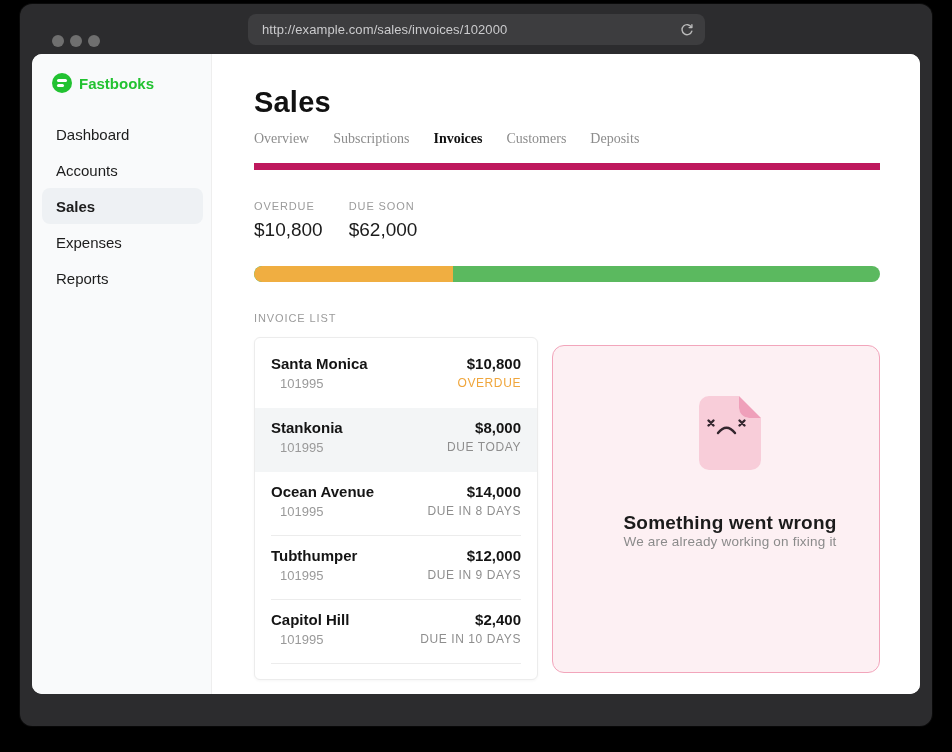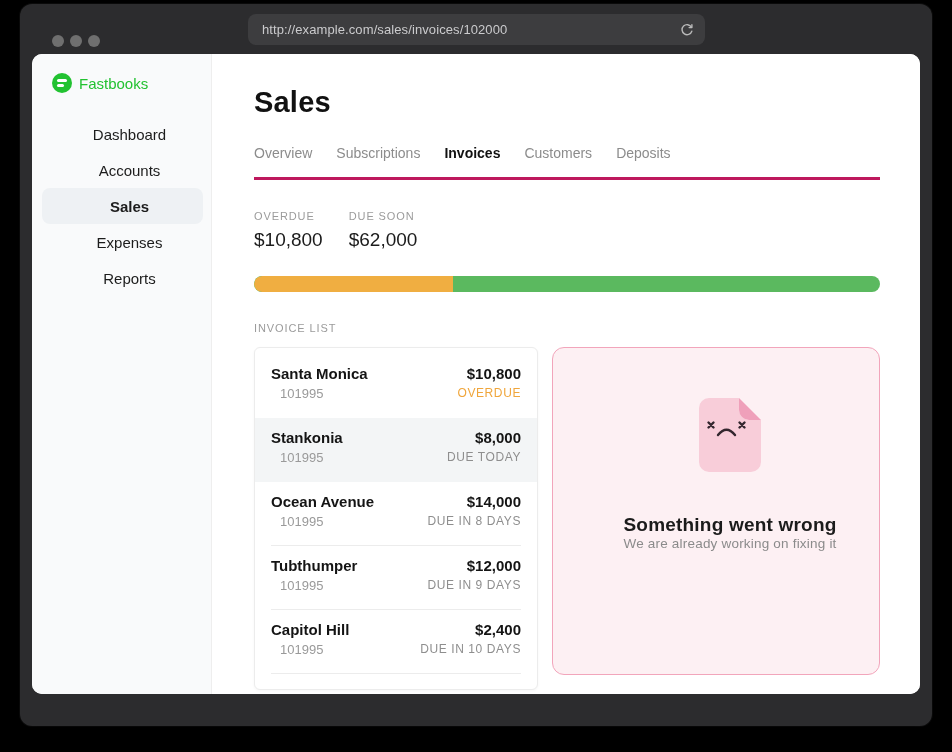--- a/index.html
+++ b/index.html
@@ -44,52 +44,52 @@
   .sidebar {
     width: 180px; flex: 0 0 180px;
     background: #f9fafb; border-right: 1px solid #eeeeee;
     padding-top: 18px;
   }
   .brand { display: flex; align-items: center; gap: 7px; padding-left: 20px; height: 22px; }
   .brand-logo { width: 20px; height: 20px; border-radius: 50%; position: relative; flex: 0 0 auto; }
   .brand-logo span { position: absolute; left: 5px; height: 2.6px; border-radius: 2px; background: #fff; display: block; }
   .brand-logo .bar1 { top: 6.2px; width: 10px; }
   .brand-logo .bar2 { top: 11.4px; width: 7px; }
-  .brand-name { font-size: 15px; font-weight: 400; }
+  .brand-name { font-size: 15px; font-weight: 700; }
   .nav { margin-top: 22px; padding: 0 8px 0 10px; }
   .nav-item {
     height: 36px; display: flex; align-items: center;
     padding-left: 14px; margin-bottom: 0;
     font-size: 15px; color: #1c1c1c;
-    border-radius: 8px; cursor: pointer; justify-content: center;
+    border-radius: 8px; cursor: pointer;
   }
   .nav-item.active { background: #eef1f4; font-weight: 700; }
 
   
   .main { flex: 1; padding: 0 40px 0 42px; background: #fff; }
   .page-title { font-size: 29px; font-weight: 800; letter-spacing: .2px; color: #111; margin-top: 32px; }
   .tabs {
-    display: flex; gap: 24px; margin-top: 26px;
-    padding-bottom: 16px; border-bottom: 3px solid #be185d;
+    display: flex; gap: 24px; margin-top: 12px;
+    padding-bottom: 16px; border-bottom: 7px solid #be185d; font-family: Liberation Serif, serif;
   }
   .tab { font-size: 14px; color: #8c8c8c; cursor: pointer; }
   .tab.active { color: #111; font-weight: 700; }
 
   .stats { display: flex; gap: 26px; margin-top: 30px; }
   .stat-label, .section-label {
     font-size: 11px; color: #9b9b9b; letter-spacing: .9px; font-weight: 400;
   }
   .stat-value { font-size: 19px; color: #1b1b1b; margin-top: 7px; }
 
   .progress { margin-top: 25px; height: 16px; border-radius: 8px; background: #5bb95f; overflow: hidden; }
   .progress-overdue { height: 100%; background: #f0ae41; border-radius: 8px 0 0 8px; }
 
   .section-label { display: block; margin-top: 30px; }
 
-  .content-row { display: flex; gap: 14px; margin-top: 13px; }
+  .content-row { display: flex; gap: 14px; margin-top: 13px; align-items: center; }
 
   
   .invoice-card {
     width: 284px; flex: 0 0 284px; height: 343px;
     border: 1px solid #ececec; border-radius: 6px;
     background: #fff; box-shadow: 0 1px 3px rgba(0,0,0,.04);
     padding: 6px 0 0; overflow: hidden;
   }
   .inv-row {
     height: 64px; padding: 11px 16px 0;

